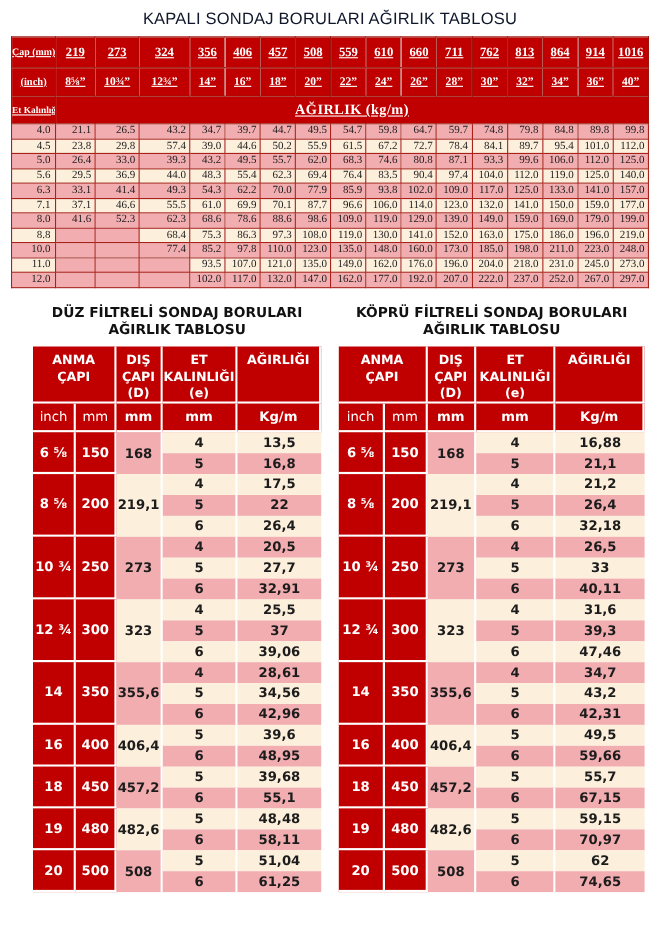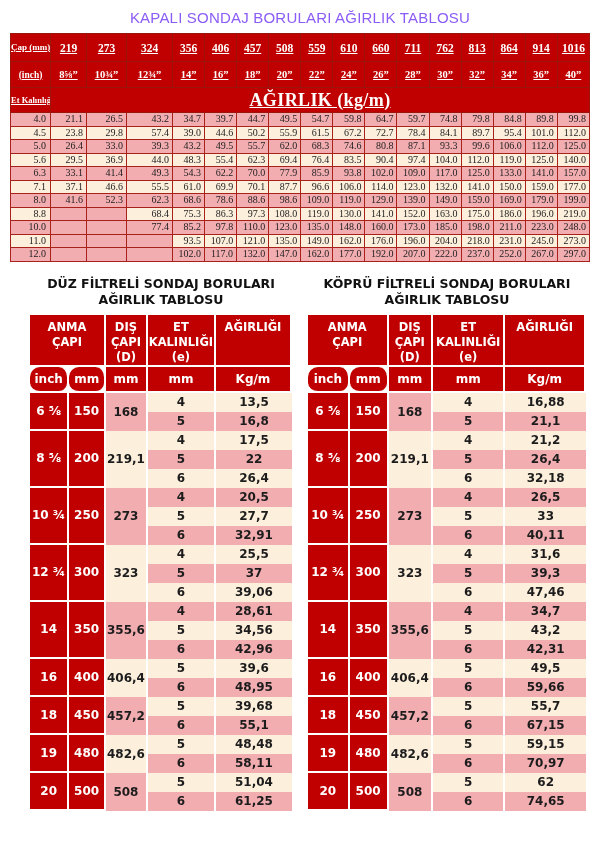--- a/index.html
+++ b/index.html
@@ -11,21 +11,21 @@
     --ink:#1c1c1c;
   }
   html,body{margin:0;padding:0;background:#fff;}
   body{width:600px;height:848px;overflow:hidden;font-family:"Liberation Sans",sans-serif;}
   .page{box-sizing:border-box;width:600px;height:848px;padding:7px 10px 0 10px;}
 
   
   .top-title{
     text-align:center;
     font:400 15px/1.2 "Liberation Sans",sans-serif;
-    color:#8b5cf6;
+    color:#0f172a;
     margin:2px 0 6px 0;
     letter-spacing:.2px;
   }
 
   
   table.ttab{
     width:580px;
     border-collapse:collapse;
     table-layout:fixed;
     font-family:"Liberation Serif",serif;
@@ -43,21 +43,21 @@
     text-align:center;
     font-weight:600;
     text-decoration:underline;
   }
   .hr1 th{height:27px;font-size:11.5px;}
   .hr2 th{height:25px;font-size:10.5px;}
   .hr3 th{height:24px;}
   th.cap{font-size:9px;line-height:1.15;white-space:pre-line;font-weight:400;}
   th.inch{font-size:9.5px;font-weight:400;}
   th.etl{font-size:8.5px;line-height:1.2;white-space:pre-line;font-weight:400;}
-  th.band{font-size:18px;letter-spacing:.4px;font-weight:600;}
+  th.band{font-size:13px;letter-spacing:.4px;font-weight:600;}
   table.ttab td{
     font-size:10px;
     color:var(--ink);
     text-align:right;
     padding:1px 3px 1px 0;
     height:10.5px;
     line-height:1;
   }
   table.ttab td.thk{padding-right:4px;}
   tr.bgp td{background:var(--pink);}
@@ -94,21 +94,21 @@
     vertical-align:top;
     padding-top:5px;
     white-space:pre-line;
     font-size:11.5px;
     line-height:1.3;
     font-weight:700;
     height:50px;
     box-sizing:border-box;
   }
   table.btab th.sh{height:24px;font-size:12px;font-weight:700;}
-  table.btab th.thin{font-weight:700;border-radius:10px;}
+  table.btab th.thin{font-weight:400;}
   table.btab td{font-size:12px;}
   table.btab td.gc{font-weight:700;height:19px;}
   table.btab td.dis,
   table.btab td.et,
   table.btab td.wt{
     color:var(--ink);
     font-weight:700;
     text-align:center;
     height:19px;
   }

